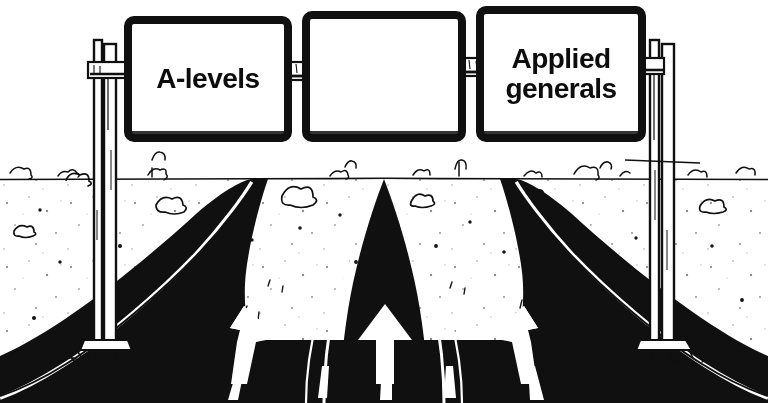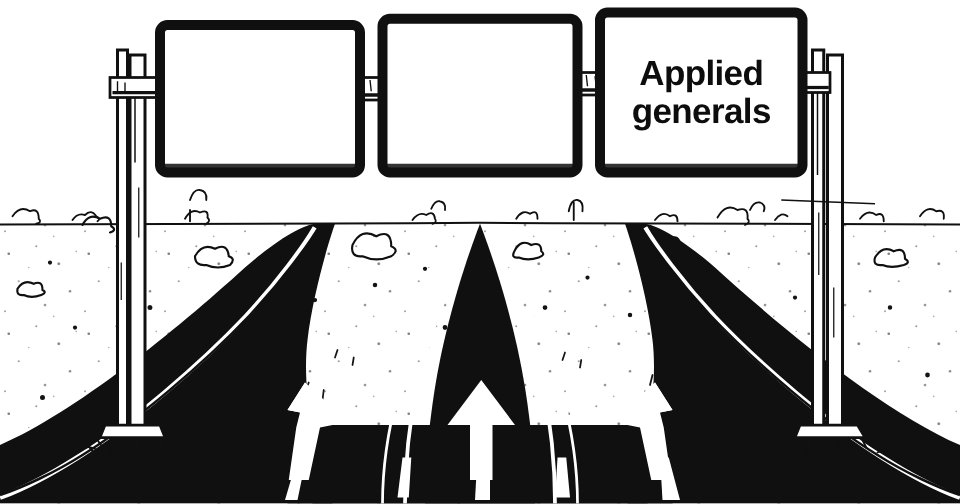--- a/index.html
+++ b/index.html
@@ -361,16 +361,17 @@
         <rect x="309" y="131" width="150" height="5" fill="#101010" opacity=".85"></rect>
       </g>
       <g>
         <rect x="480" y="10" width="162" height="128" rx="6" ry="6" fill="#ffffff" stroke="#101010" stroke-width="8"></rect>
         <rect x="483" y="131" width="156" height="5" fill="#101010" opacity=".85"></rect>
       </g>
 
     </g>
   </svg>
 
+  <div class="sign-label" id="sign-label-0">A-levels</div>
   <div class="sign-label" id="sign-label-2">Applied
 generals</div>
 
 </div>
 
 </body></html>

